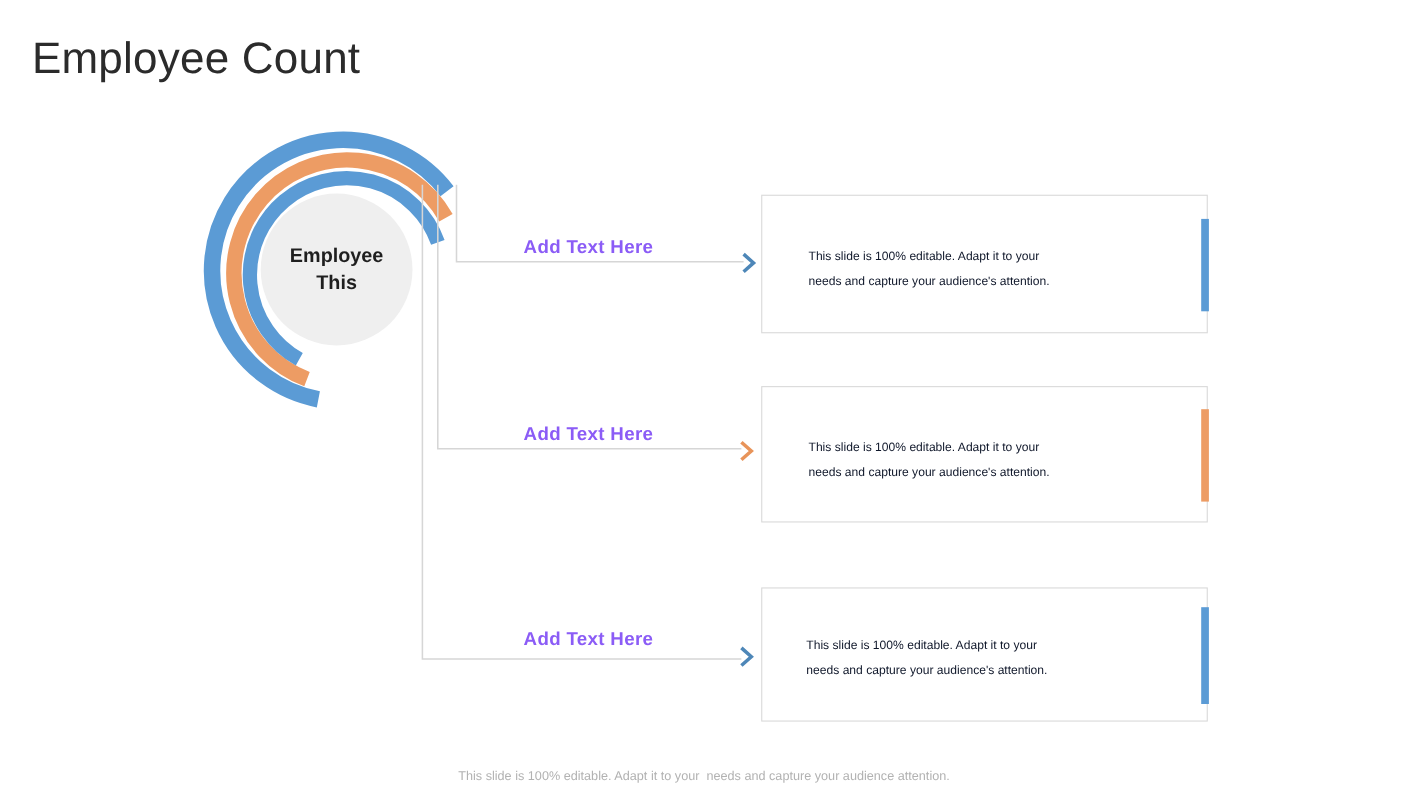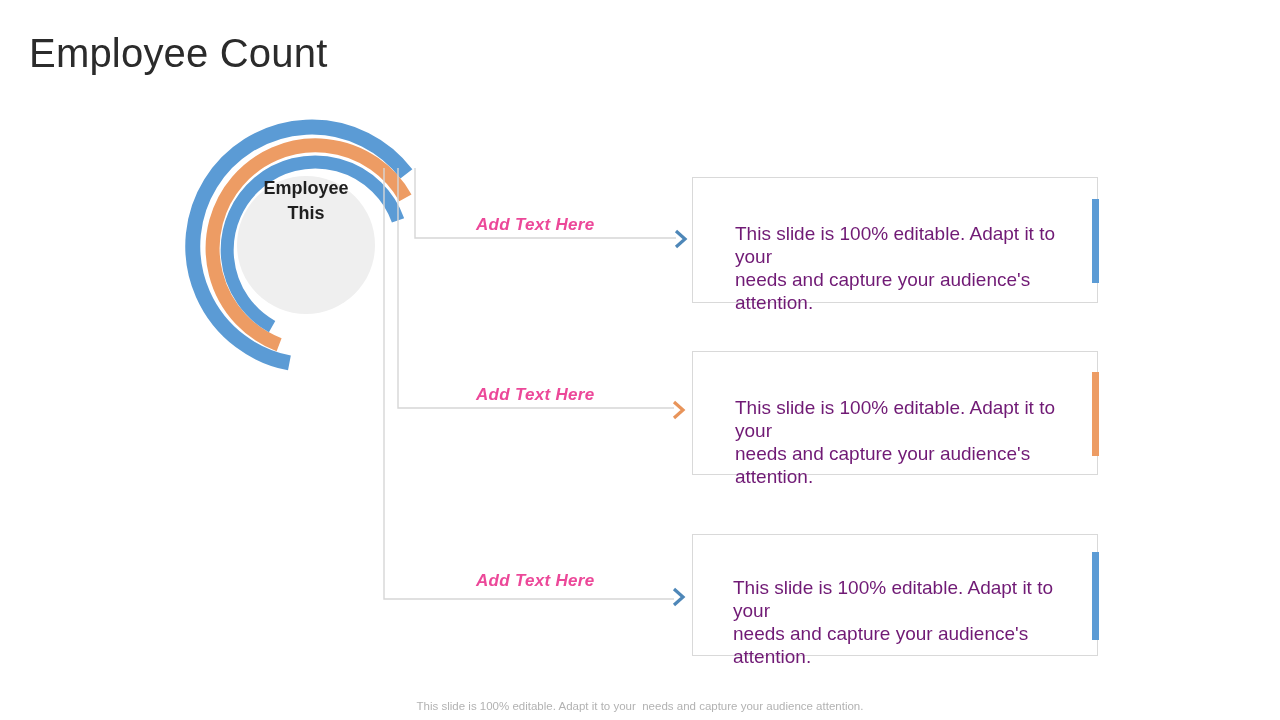--- a/index.html
+++ b/index.html
@@ -46,20 +46,21 @@
     position: absolute;
     left: 67px;
     top: 66px;
     width: 138px;
     height: 138px;
     border-radius: 50%;
     background: #efefef;
     display: flex;
     flex-direction: column;
     align-items: center;
+    justify-content: center;
     box-sizing: border-box;
   }
   #donut-center-label .cl {
     font-size: 18px;
     font-weight: bold;
     color: #1f1f1f;
     line-height: 25px;
     text-align: center;
   }
   
@@ -68,36 +69,35 @@
     left: 0; top: 0;
     width: 1280px;
     height: 720px;
     pointer-events: none;
   }
   
   .row-heading {
     position: absolute;
     font-size: 17px;
     font-weight: bold;
-    color: #ec4899;
+    color: #8b5cf6;
     letter-spacing: 0.3px;
     white-space: nowrap;
-    font-style: italic;
   }
   
   .content-box {
     position: absolute;
     box-sizing: border-box;
     border: 1px solid #d9d9d9;
     background: #ffffff;
   }
   .content-text {
     position: absolute;
-    font-size: 19px;
-    color: #701a75;
+    font-size: 11px;
+    color: #0f172a;
     line-height: 23px;
     white-space: pre-line;
   }
   .accent-bar {
     position: absolute;
     width: 7px;
     border-radius: 0;
   }
   
   #footer-note {

